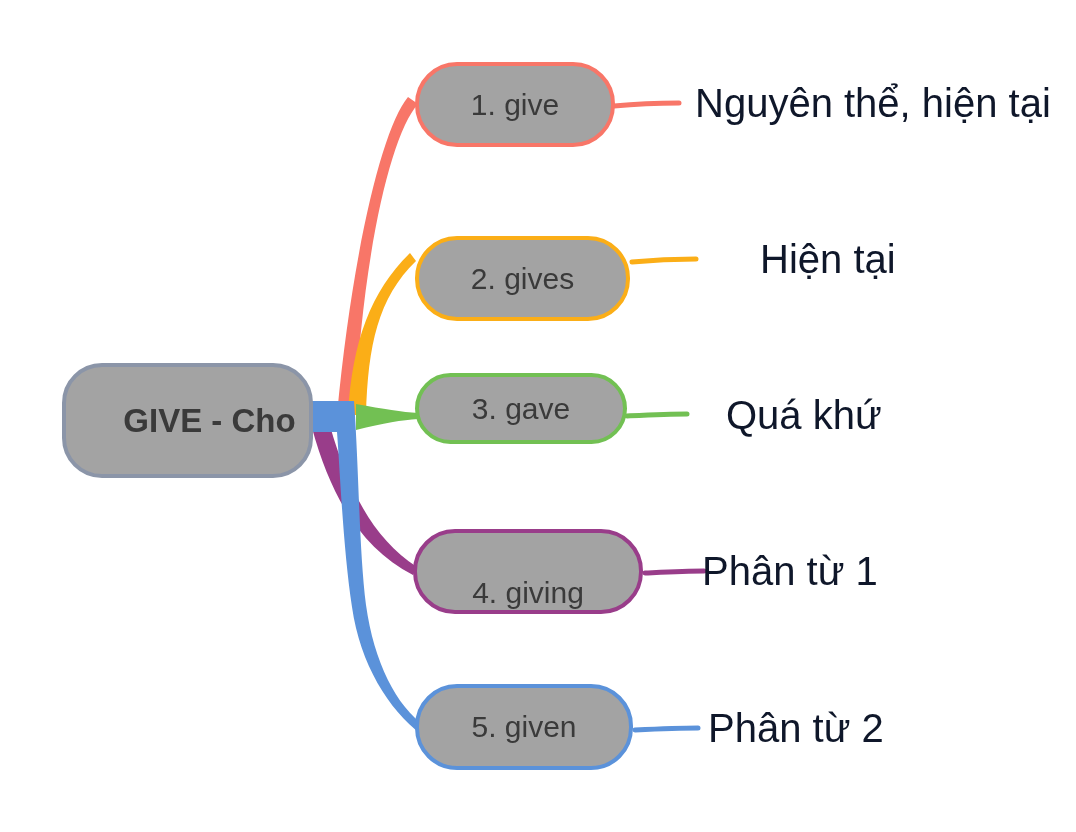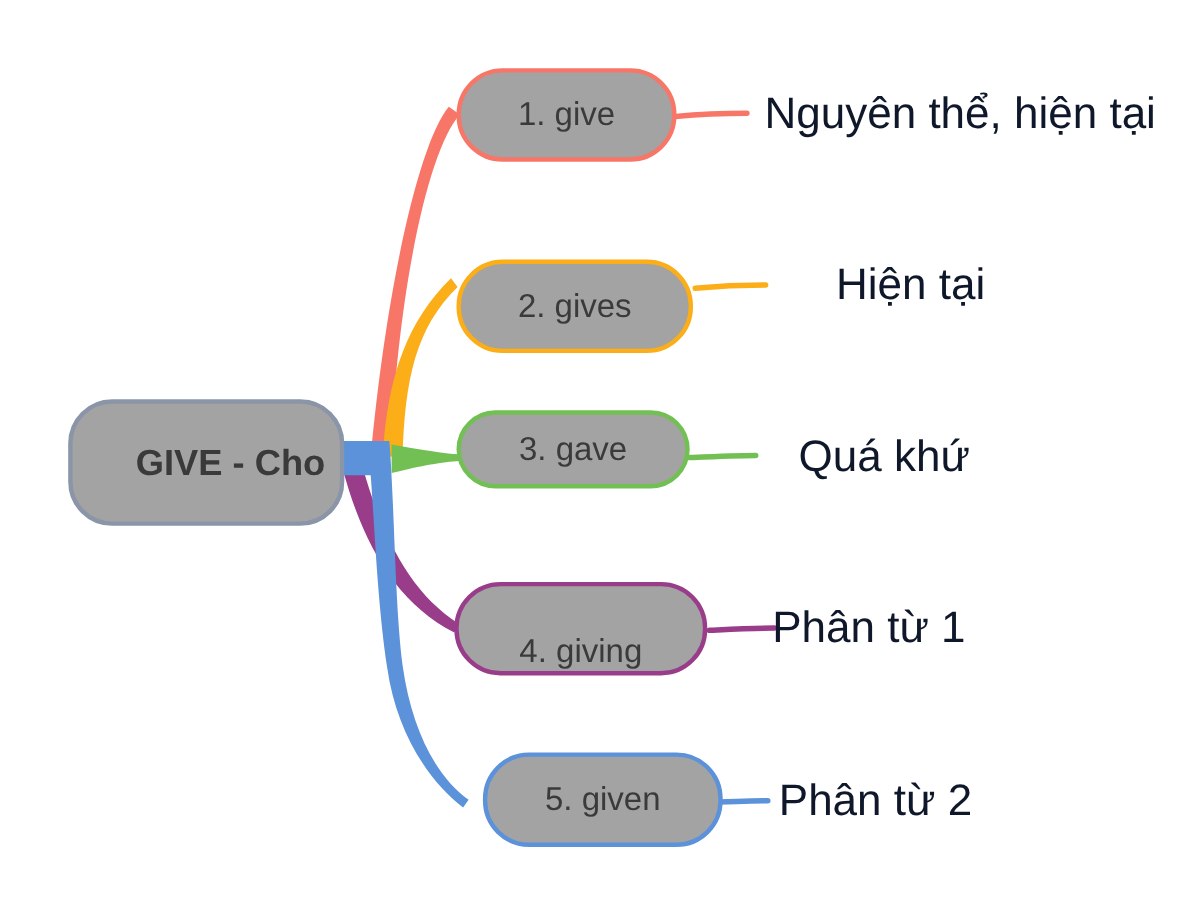--- a/index.html
+++ b/index.html
@@ -45,21 +45,21 @@
     border-radius: 40px;
     font-size: 33px;
     font-weight: bold;
     padding-left: 44px;
   }
 
   .node.n1 { left: 415px; top: 62px;  width: 200px; height: 85px; border-radius: 42px; }
   .node.n2 { left: 415px; top: 236px; width: 215px; height: 85px; border-radius: 42px; }
   .node.n3 { left: 415px; top: 373px; width: 212px; height: 71px; border-radius: 42px; }
   .node.n4 { left: 413px; top: 529px; width: 230px; height: 85px; border-radius: 42px; align-items: flex-end; }
-  .node.n5 { left: 439px; top: 684px; width: 218px; height: 86px; border-radius: 42px; text-align: right; }
+  .node.n5 { left: 415px; top: 684px; width: 218px; height: 86px; border-radius: 42px; text-align: right; }
 
   .leaf-label {
     position: absolute;
     height: 40px;
     line-height: 40px;
     font-size: 40px;
     color: #0f172a;
     white-space: nowrap;
   }
   .leaf-label.l1 { left: 695px; top: 83px;  }

